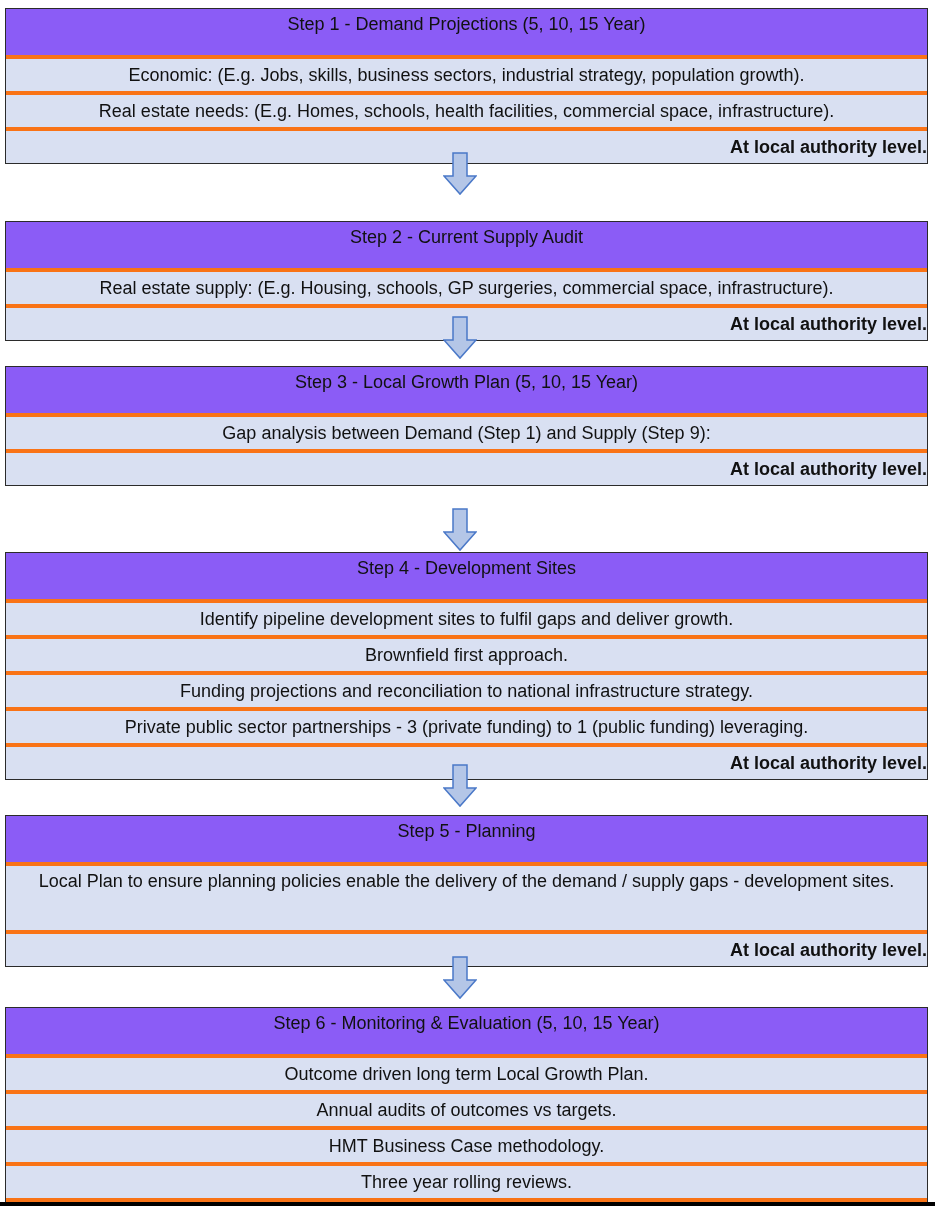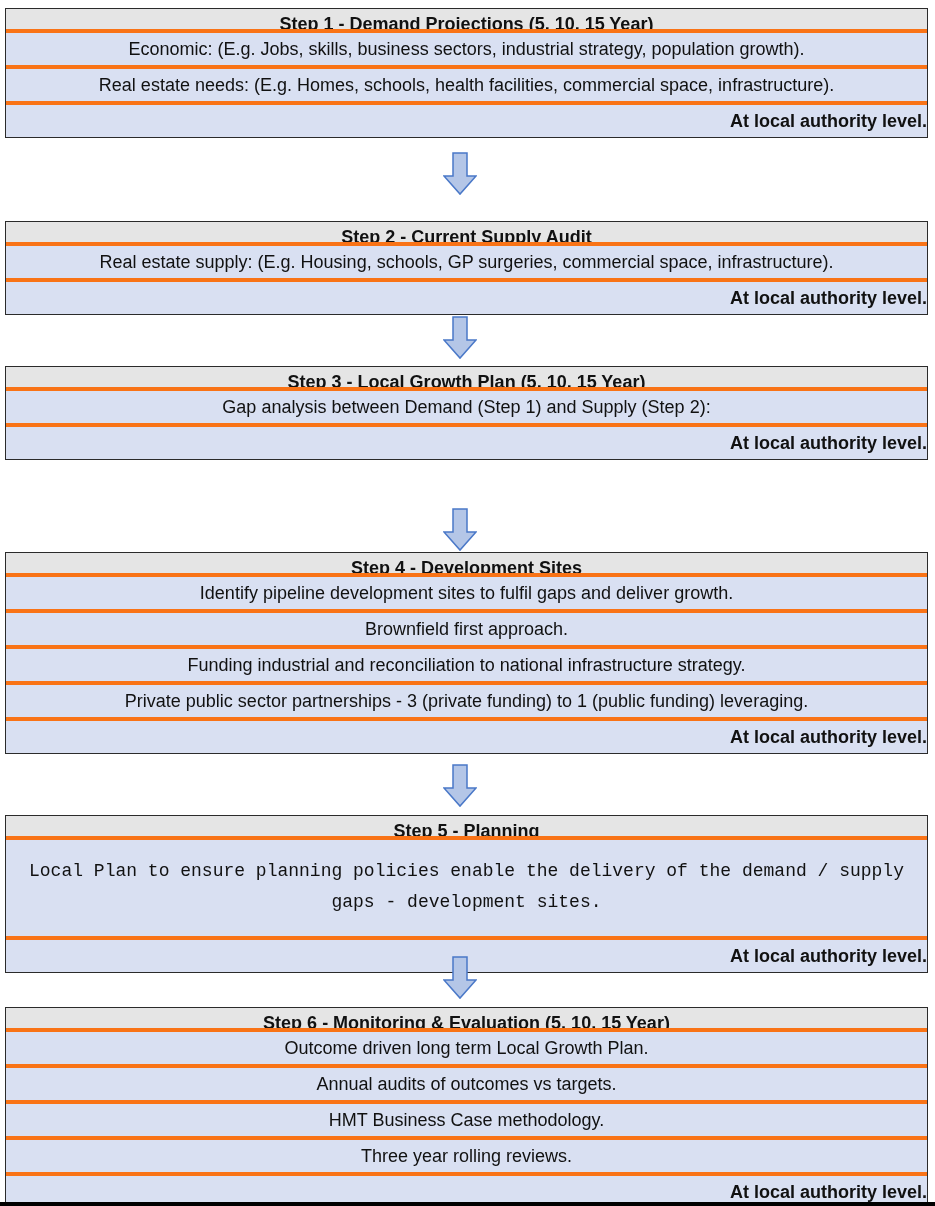--- a/index.html
+++ b/index.html
@@ -9,23 +9,23 @@
   }
   .step {
     position: absolute; left: 5px; width: 923px;
     border: 1.5px solid #2b2b2b; box-sizing: border-box;
   }
   .row {
     height: 32px; line-height: 32px; text-align: center;
     font-size: 18px; background: #d9e0f2;
     border-top: 4px solid #f97316; white-space: nowrap; overflow: hidden;
   }
-  .row.header { background: #e5e5e5; font-weight: bold; border-top: none; height: 20px; line-height: 31px; }
+  .row.header { background: #8b5cf6; font-weight: normal; border-top: none; height: 46px; line-height: 31px; }
   .row.footer { font-weight: bold; text-align: right; }
-  .row.wrap { height: 64px; line-height: 31px; white-space: normal; padding: 16px 20px; font-family: Liberation Mono, monospace; }
+  .row.wrap { height: 64px; line-height: 31px; white-space: normal; padding: 0 20px; }
   .arrow { position: absolute; left: 443px; width: 34px; height: 44px; }
   .bottom-bar { position: absolute; left: 0; top: 1202px; width: 935px; height: 4px; background: #000; }
 </style>
 </head>
 <body>
 
 <div class="step" style="top:8px;">
   <div class="row header">Step 1 - Demand Projections (5, 10, 15 Year)</div>
   <div class="row">Economic: (E.g. Jobs, skills, business sectors, industrial strategy, population growth).</div>
   <div class="row">Real estate needs: (E.g. Homes, schools, health facilities, commercial space, infrastructure).</div>
@@ -41,33 +41,33 @@
   <div class="row">Real estate supply: (E.g. Housing, schools, GP surgeries, commercial space, infrastructure).</div>
   <div class="row footer">At local authority level.</div>
 </div>
 
 <svg class="arrow" style="top:316px;" viewBox="0 0 34 44">
   <polygon points="10,1 24,1 24,24 33,24 17,42 1,24 10,24" fill="#b4c6e7" stroke="#4a78c8" stroke-width="1.5"></polygon>
 </svg>
 
 <div class="step" style="top:366px;">
   <div class="row header">Step 3 - Local Growth Plan (5, 10, 15 Year)</div>
-  <div class="row">Gap analysis between Demand (Step 1) and Supply (Step 2):</div>
+  <div class="row">Gap analysis between Demand (Step 1) and Supply (Step 9):</div>
   <div class="row footer">At local authority level.</div>
 </div>
 
 <svg class="arrow" style="top:508px;" viewBox="0 0 34 44">
   <polygon points="10,1 24,1 24,24 33,24 17,42 1,24 10,24" fill="#b4c6e7" stroke="#4a78c8" stroke-width="1.5"></polygon>
 </svg>
 
 <div class="step" style="top:552px;">
   <div class="row header">Step 4 - Development Sites</div>
   <div class="row">Identify pipeline development sites to fulfil gaps and deliver growth.</div>
   <div class="row">Brownfield first approach.</div>
-  <div class="row">Funding industrial and reconciliation to national infrastructure strategy.</div>
+  <div class="row">Funding projections and reconciliation to national infrastructure strategy.</div>
   <div class="row">Private public sector partnerships - 3 (private funding) to 1 (public  funding) leveraging.</div>
   <div class="row footer">At local authority level.</div>
 </div>
 
 <svg class="arrow" style="top:764px;" viewBox="0 0 34 44">
   <polygon points="10,1 24,1 24,24 33,24 17,42 1,24 10,24" fill="#b4c6e7" stroke="#4a78c8" stroke-width="1.5"></polygon>
 </svg>
 
 <div class="step" style="top:815px;">
   <div class="row header">Step 5 - Planning</div>

